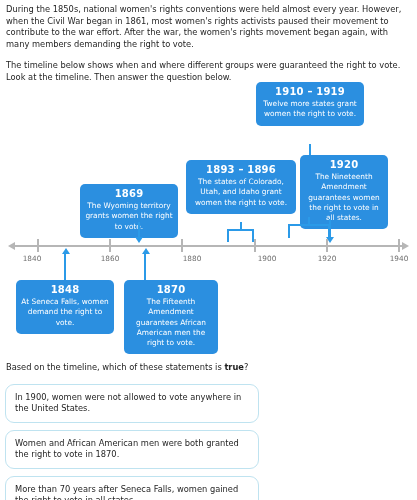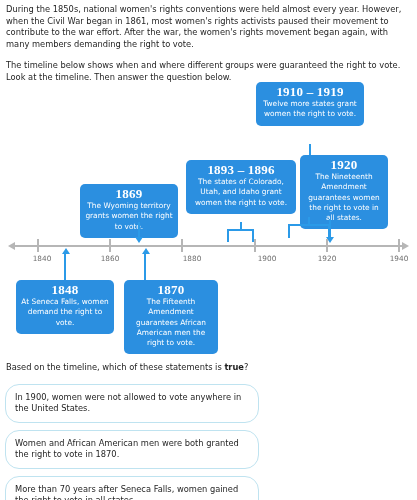--- a/index.html
+++ b/index.html
@@ -40,25 +40,24 @@
     border-radius: 5px;
     color: #ffffff;
     text-align: center;
     box-sizing: border-box;
     padding: 5px 4px 6px 4px;
     font-size: 7.4px;
     line-height: 10.2px;
   }
   .card .yr {
     font-weight: bold;
-    font-size: 13px;
+    font-size: 10px;
     display: block;
     margin-bottom: 2px;
     letter-spacing: .2px;
-    font-family: Liberation Serif, serif;
   }
   .card .txt { display: block; }
 
   
   .conn { position: absolute; background: #2b9ae8; }
   .vline { width: 2px; }
   .hline { height: 2px; }
   .arrow-down {
     position: absolute;
     width: 0; height: 0;
@@ -117,21 +116,21 @@
     width: 405px;
     font-size: 8.3px;
     line-height: 11.6px;
   }
   #question b { font-weight: bold; }
   .answers { position: absolute; left: 5px; top: 384px; width: 256px; }
   .answer {
     box-sizing: border-box;
     width: 254px;
     border: 1px solid #bfe3f0;
-    border-radius: 14px;
+    border-radius: 9px;
     padding: 7px 9px 7px 9px;
     margin-bottom: 7px;
     font-size: 8.3px;
     line-height: 11.4px;
     color: #1f1f1f;
     background: #ffffff;
   }
 </style>
 </head>
 <body>
@@ -185,21 +184,21 @@
   <div class="axis-cap" id="axis-cap-left"></div>
   <div class="axis-cap" id="axis-cap-right"></div>
 
   <div class="tick" style="left:37px;"></div>
   <div class="tick" style="left:109px;"></div>
   <div class="tick" style="left:181px;"></div>
   <div class="tick" style="left:254px;"></div>
   <div class="tick" style="left:326px;"></div>
   <div class="tick" style="left:398px;"></div>
 
-  <div class="tick-label" style="left:42px;">1840</div>
+  <div class="tick-label" style="left:32px;">1840</div>
   <div class="tick-label" style="left:110px;">1860</div>
   <div class="tick-label" style="left:192px;">1880</div>
   <div class="tick-label" style="left:267px;">1900</div>
   <div class="tick-label" style="left:327px;">1920</div>
   <div class="tick-label" style="left:399px;">1940</div>
 
   <div class="arrow-up" style="left:62px; top:166px;"></div>
   <div class="conn vline" style="left:64px; top:171px; height:27px;"></div>
 
   <div class="arrow-up" style="left:142px; top:166px;"></div>

